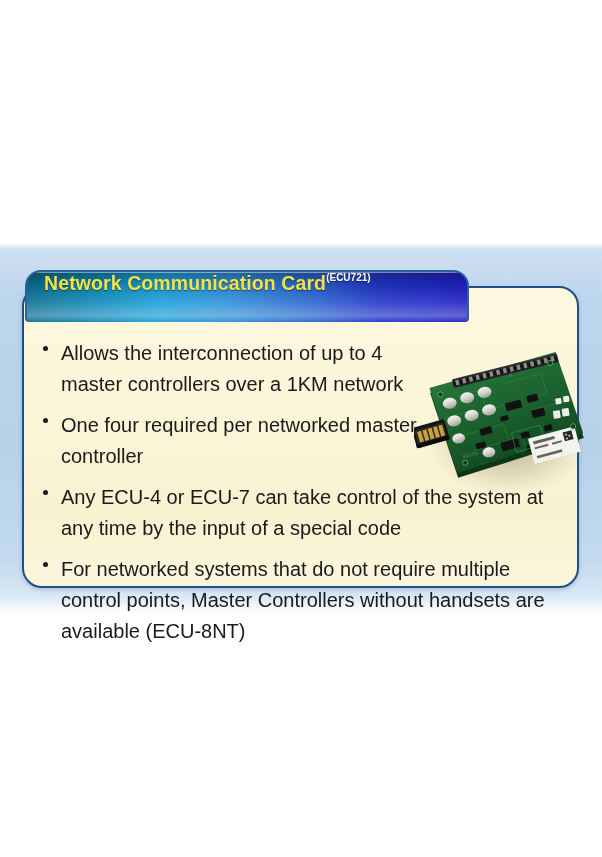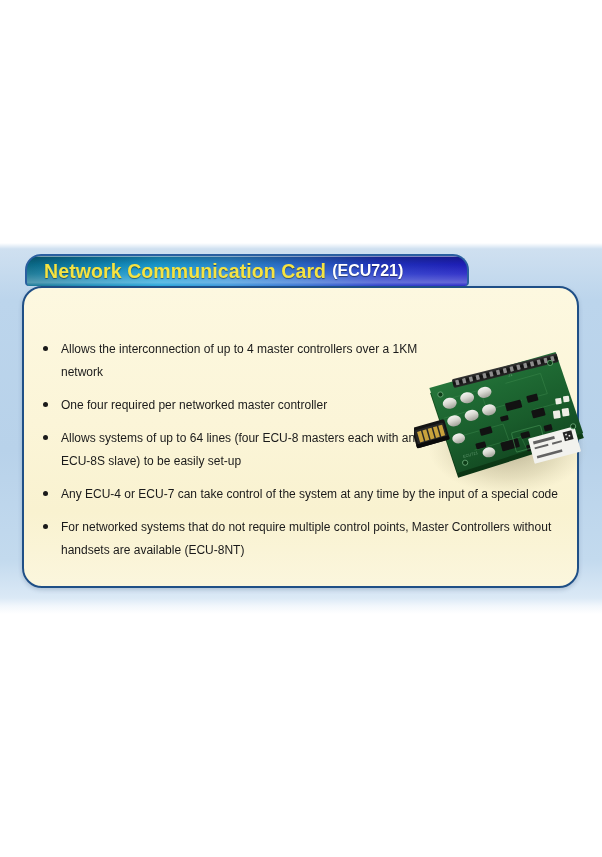--- a/index.html
+++ b/index.html
@@ -61,23 +61,23 @@
         #fbf5d8 45%,
         #f9f2d0 75%,
         #fbf6dd 100%);
     box-shadow: 0 2px 4px rgba(40,70,110,0.22);
   }
 
   
   #card-title-bar {
     position: absolute;
     left: 3px;
-    top: 0;
+    top: 16px;
     width: 444px;
-    height: 32px;
+    height: 52px;
     box-sizing: border-box;
     border: 2px solid #2a5fa0;
     border-bottom: none;
     border-radius: 16px 16px 4px 4px;
     background:
       linear-gradient(to bottom,
         rgba(0,0,0,0.30) 0%,
         rgba(0,0,0,0.08) 28%,
         rgba(255,255,255,0.10) 60%,
         rgba(255,255,255,0.30) 88%,
@@ -85,21 +85,20 @@
       linear-gradient(to right,
         #0b6f8e 0%,
         #0e86b5 14%,
         #1aa0d8 30%,
         #2f8fd8 46%,
         #2a66cf 64%,
         #2236c8 80%,
         #2020c4 100%);
     overflow: hidden;
     display: flex;
-    align-items: center;
     z-index: 3;
   }
   
   #card-title-bar::after {
     content: "";
     position: absolute;
     left: 0; right: 0; top: 0;
     height: 1px;
     background: rgba(255,255,255,0.45);
     pointer-events: none;
@@ -112,22 +111,21 @@
     font-size: 19.5px;
     font-weight: bold;
     color: #f5e342;
     letter-spacing: 0.1px;
     text-shadow: 0 1px 1px rgba(0,0,0,0.45);
     white-space: nowrap;
   }
   #card-title-model {
     position: relative;
     z-index: 2;
-    margin-left: 6px;
-    font-size: 16px;
+    font-size: 10px;
     font-weight: bold;
     color: #ffffff;
     text-shadow: 0 1px 1px rgba(0,0,0,0.45);
     white-space: nowrap;
   }
 
   
   #bullet-list {
     position: absolute;
     left: 16px;
@@ -135,22 +133,22 @@
     width: 528px;
     margin: 0;
     padding: 0;
     list-style: none;
     z-index: 2;
   }
   .bullet-item {
     position: relative;
     padding-left: 21px;
     margin-bottom: 10px;
-    font-size: 12px;
-    line-height: 23px;
+    font-size: 20px;
+    line-height: 31px;
     color: #1a1a1a;
   }
   .bullet-item:last-child {
     margin-bottom: 12px;
   }
   .bullet-dot {
     position: absolute;
     left: 3px;
     top: 8px;
     width: 5px;
@@ -189,24 +187,20 @@
       <li class="bullet-item narrow">
         <span class="bullet-dot"></span>
         <span class="bullet-text">Allows the interconnection of up to 4 master controllers over a 1KM network</span>
       </li>
 
       <li class="bullet-item narrow">
         <span class="bullet-dot"></span>
         <span class="bullet-text">One four required per networked master controller</span>
       </li>
 
-      <li class="bullet-item narrow">
-        <span class="bullet-dot"></span>
-        <span class="bullet-text">Allows systems of up to 64 lines (four ECU-8 masters each with an ECU-8S slave) to be easily set-up</span>
-      </li>
 
       <li class="bullet-item">
         <span class="bullet-dot"></span>
         <span class="bullet-text">Any ECU-4 or ECU-7 can take control of the system at any time by the input of a special code</span>
       </li>
 
       <li class="bullet-item">
         <span class="bullet-dot"></span>
         <span class="bullet-text">For networked systems that do not require multiple control points, Master Controllers without handsets are available (ECU-8NT)</span>
       </li>

